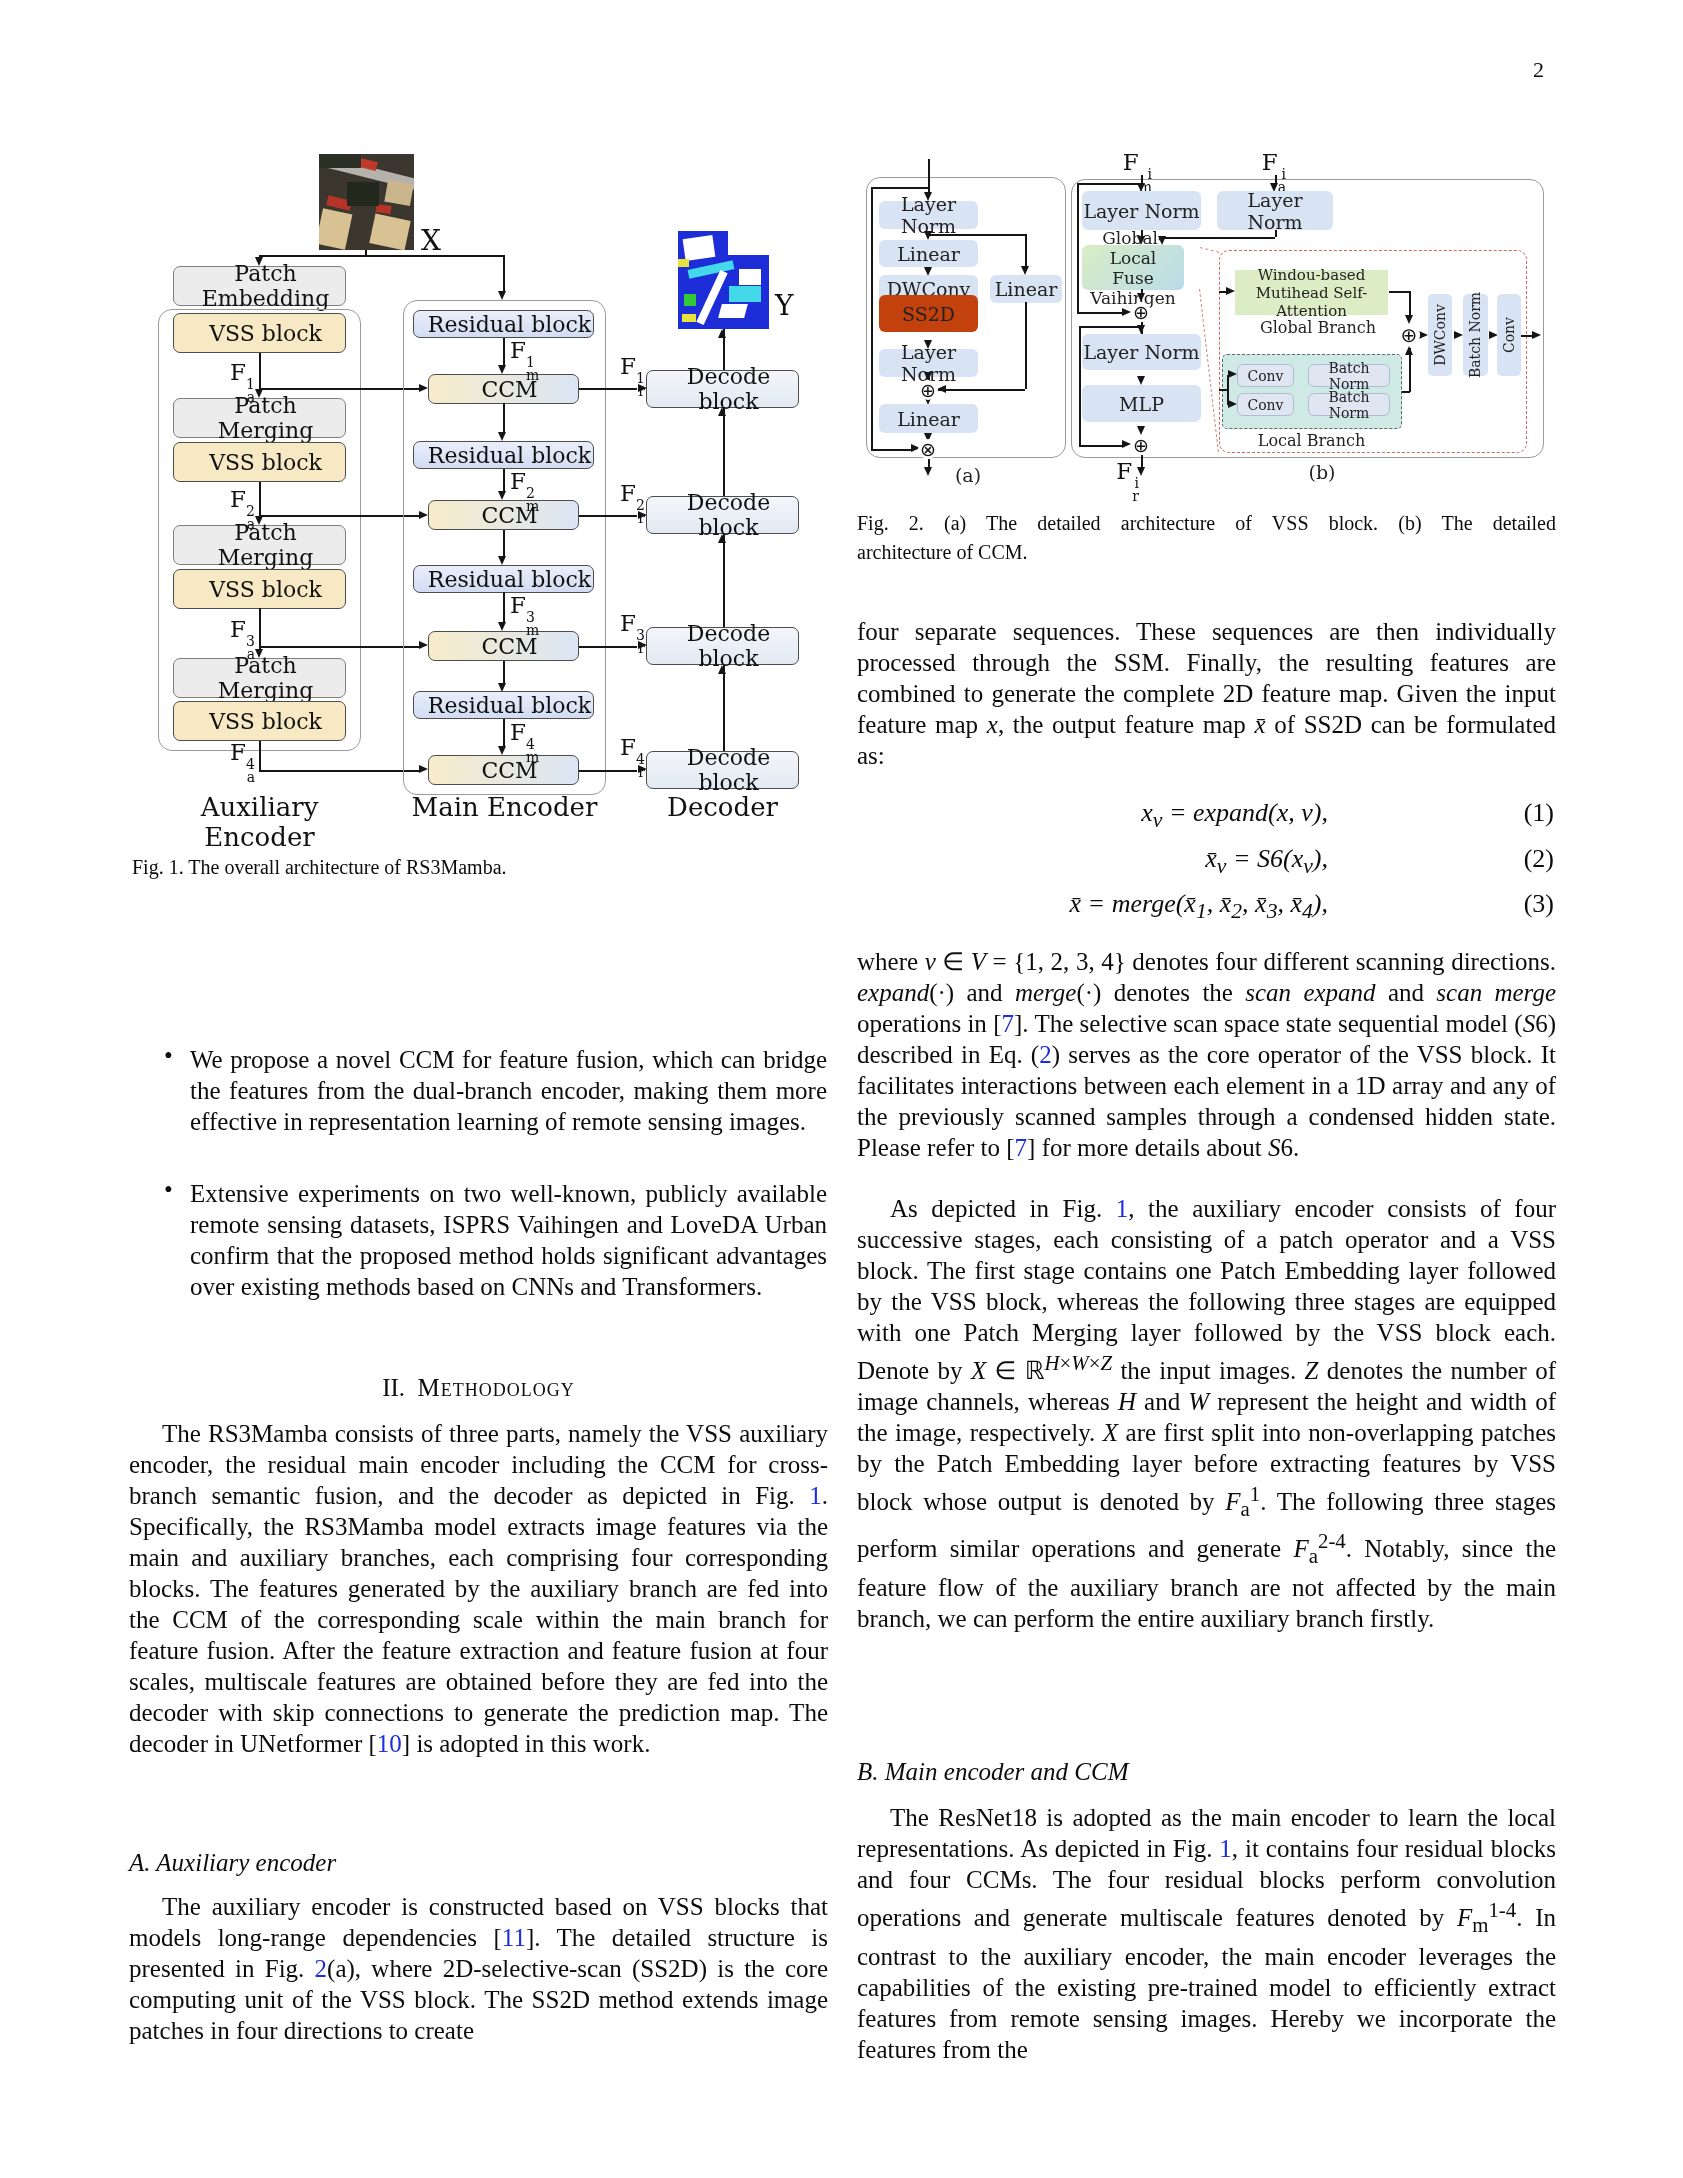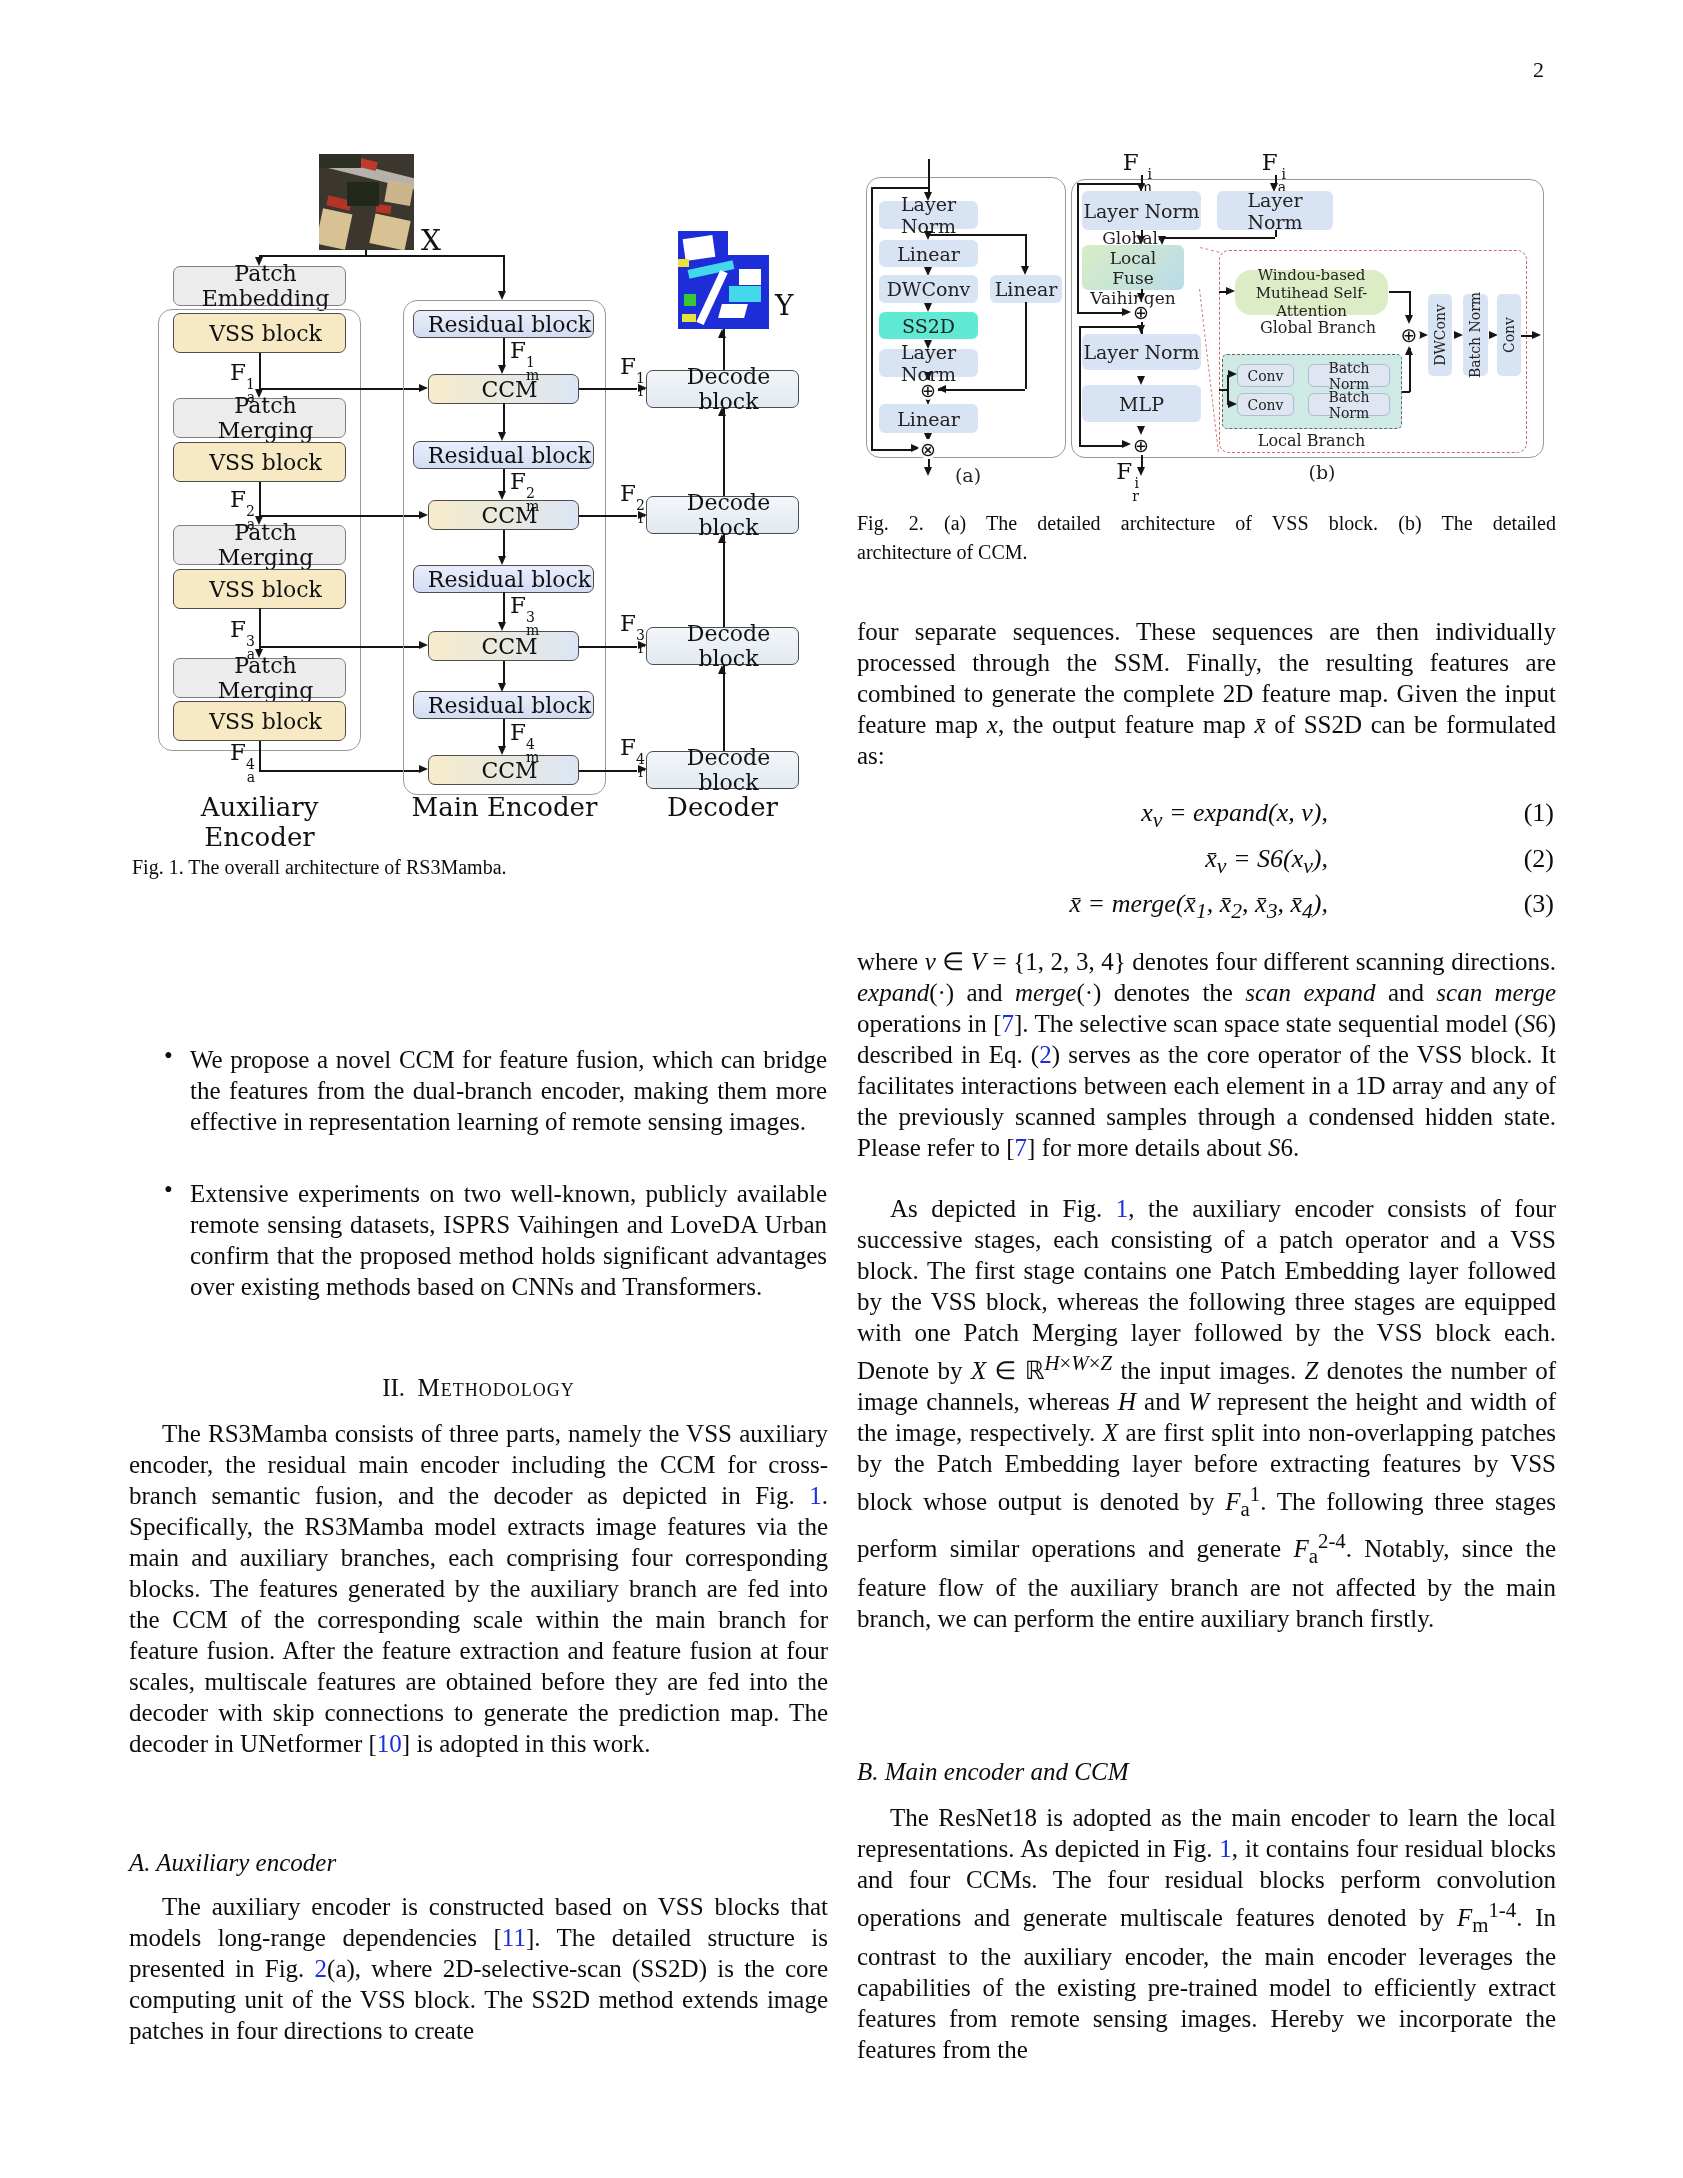--- a/index.html
+++ b/index.html
@@ -45,21 +45,21 @@
   .ad{position:absolute;width:0;height:0;border-left:4.5px solid transparent;border-right:4.5px solid transparent;border-top:9px solid #151515;}
   .au{position:absolute;width:0;height:0;border-left:4.5px solid transparent;border-right:4.5px solid transparent;border-bottom:9px solid #151515;}
   .op{position:absolute;width:20px;height:20px;background:#fff;border-radius:50%;
       display:flex;align-items:center;justify-content:center;
       font-family:"DejaVu Sans",sans-serif;font-size:19px;color:#111;z-index:3;line-height:20px;}
   
   .b2{position:absolute;display:flex;align-items:center;justify-content:center;box-sizing:border-box;
       background:#d8e3f4;border-radius:6px;font-family:"DejaVu Serif",serif;font-size:19px;color:#222;text-align:center;}
   .b2small{font-size:14px;border:1px solid #b0bcd2;background:#dfe6f2;}
   .glfa{background:linear-gradient(135deg,#d9edc5,#b9dbe9);font-size:17px;line-height:20px;}
-  .wmsa{background:#dcedc5;font-size:15px;line-height:18px;border-radius:16px;}
+  .wmsa{background:#dcedc5;font-size:15px;line-height:18px;border-radius:0;}
   .localbox{position:absolute;background:#cfe9e4;border:1.6px dashed #5a6a6a;border-radius:5px;box-sizing:border-box;}
   .redbox{position:absolute;border:1.6px dashed #cf6a62;border-radius:10px;box-sizing:border-box;}
   .vbox{position:absolute;display:flex;align-items:center;justify-content:center;background:#d8e3f4;border-radius:5px;}
   .vbox span{transform:rotate(-90deg);white-space:nowrap;font-family:"DejaVu Serif",serif;font-size:14px;color:#222;}
   .dashline{position:absolute;border-top:1.6px dashed #cf8a82;transform-origin:0 0;}
   
   .satimg{position:absolute;overflow:hidden;background:#3b372e;}
   .segimg{position:absolute;overflow:hidden;background:#1d2ed8;}
   .satimg div,.segimg div{position:absolute;}
 </style>
@@ -245,21 +245,21 @@
       <div class="ar" style="left:60px;top:305px;"></div>
     <div class="b2" style="left:28px;top:62px;width:99px;height:28px;">Layer Norm</div>
     <div class="ad" style="left:73px;top:92px;"></div>
     <div class="hl" style="left:77px;top:95px;width:97px;"></div>
     <div class="vl" style="left:174px;top:95px;height:32px;"></div>
       <div class="ad" style="left:170px;top:127px;"></div>
     <div class="b2" style="left:28px;top:101px;width:99px;height:27px;">Linear</div>
     <div class="ad" style="left:73px;top:128px;"></div>
     <div class="b2" style="left:28px;top:136px;width:99px;height:28px;">DWConv</div>
     <div class="ad" style="left:73px;top:164px;"></div>
-    <div class="b2" style="left:28px;top:173px;width:99px;height:27px;background:#5eead4;">SS2D</div>
+    <div class="b2" style="left:28px;top:156px;width:99px;height:37px;background:#c2410c;">SS2D</div>
     <div class="ad" style="left:73px;top:201px;"></div>
     <div class="b2" style="left:28px;top:210px;width:99px;height:28px;">Layer Norm</div>
     <div class="vl" style="left:77px;top:238px;height:4px;"></div>
       <div class="ad" style="left:73px;top:233px;"></div>
     <div class="b2" style="left:139px;top:136px;width:72px;height:28px;">Linear</div>
     <div class="vl" style="left:174px;top:163px;height:87px;"></div>
     <div class="hl" style="left:86px;top:250px;width:88px;"></div>
       <div class="al" style="left:86px;top:246px;"></div>
     <div class="op" style="left:67px;top:241px;">⊕</div>
     <div class="ad" style="left:73px;top:257px;"></div>

